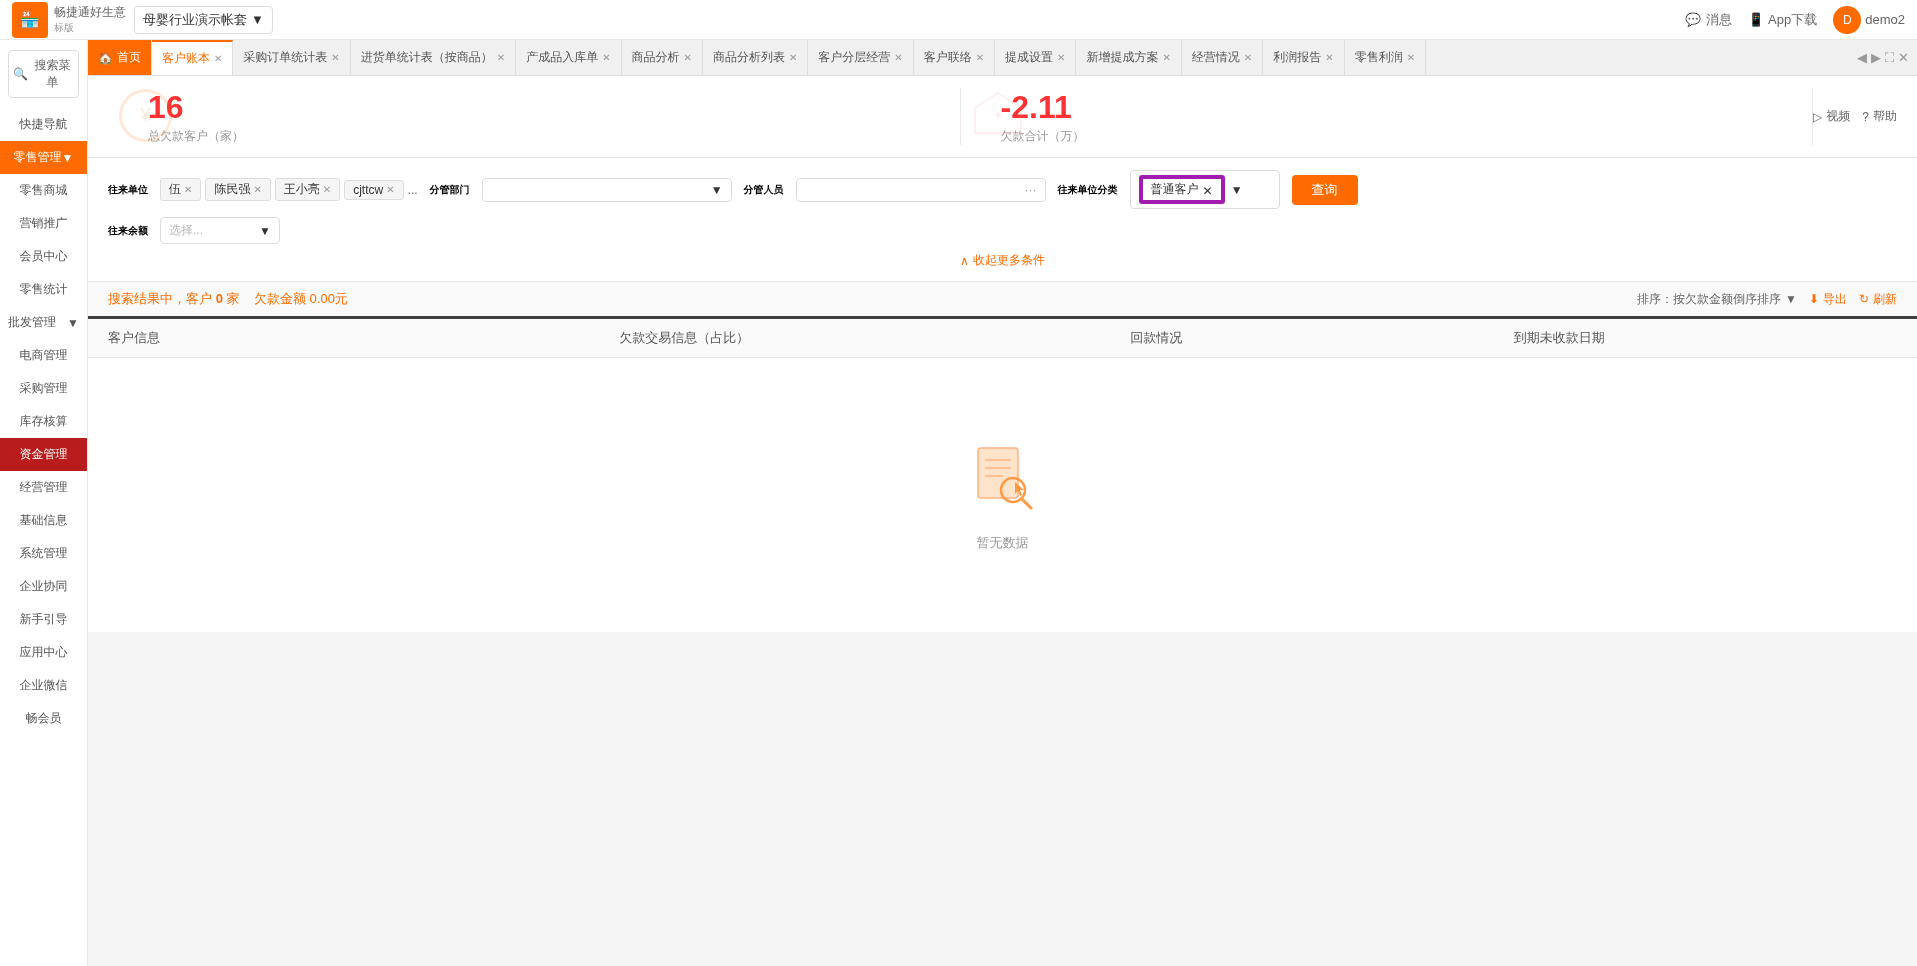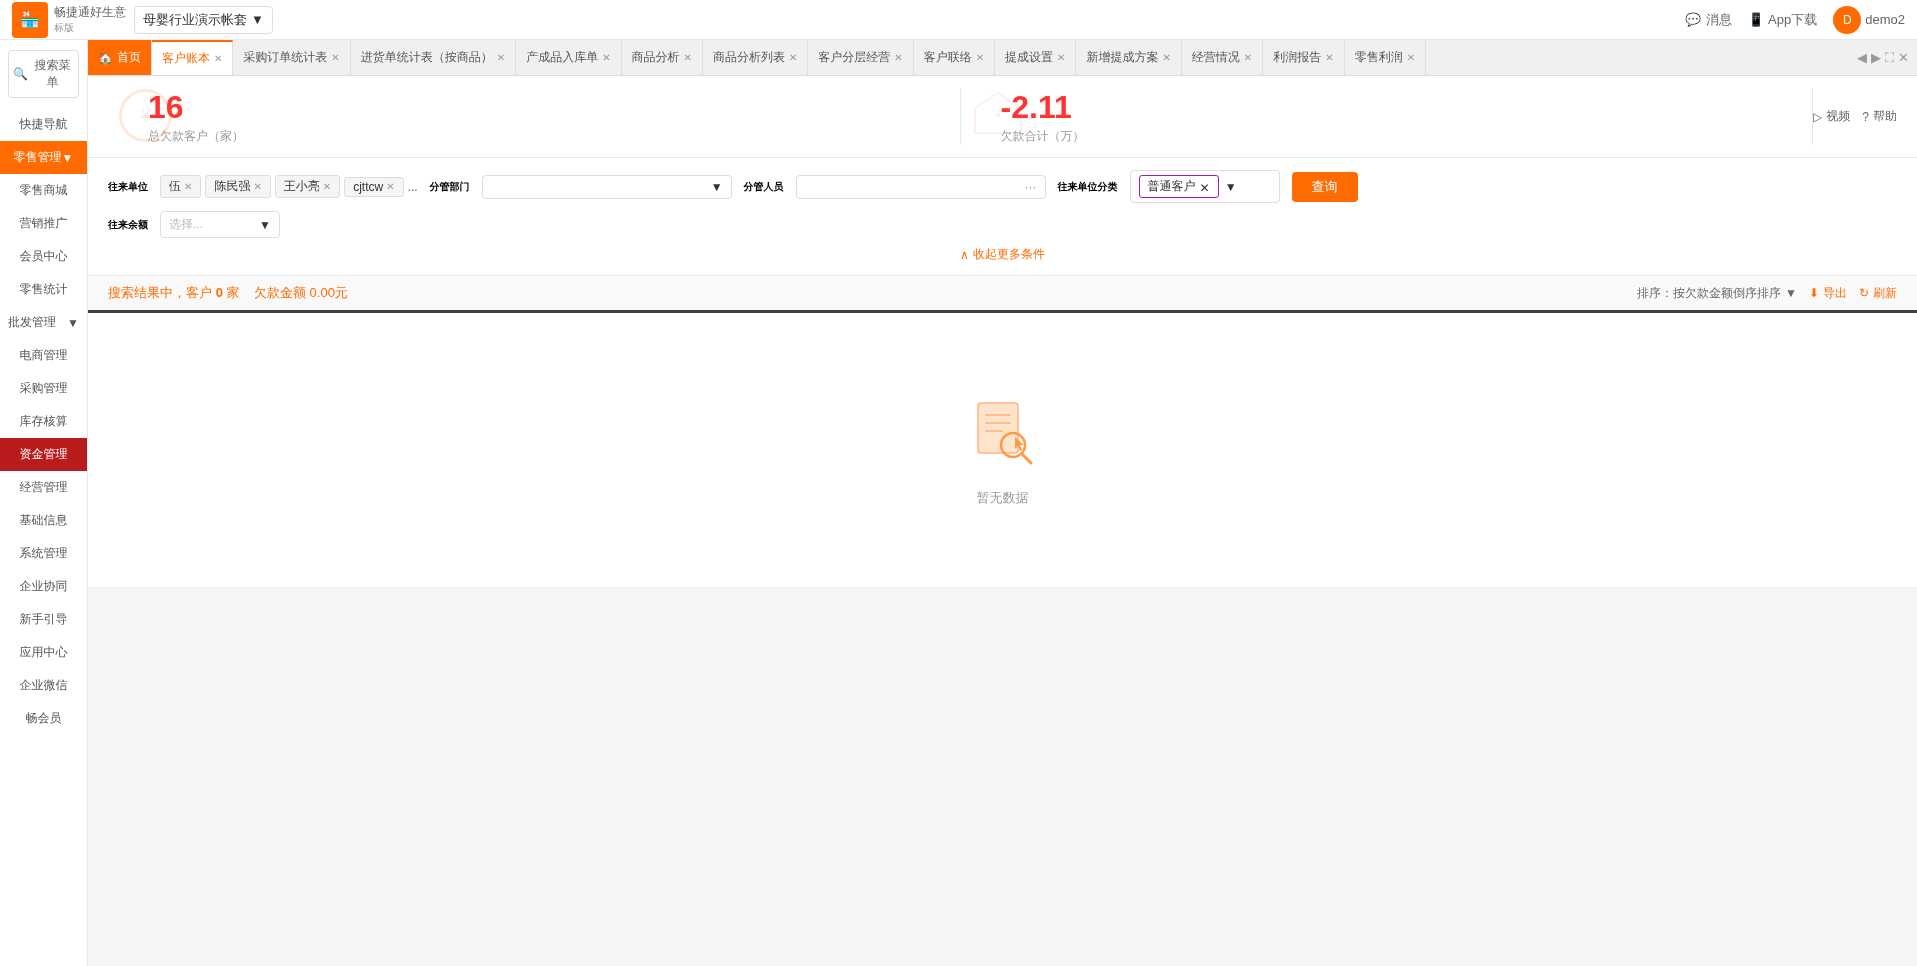--- a/index.html
+++ b/index.html
@@ -81,21 +81,21 @@
 
     
     .empty-state { display: flex; flex-direction: column; align-items: center; justify-content: center; padding: 80px 20px; }
     .empty-icon { width: 80px; height: 80px; margin-bottom: 16px; }
     .empty-text { font-size: 13px; color: #999; }
 
     
     .query-btn { background: #ff6b00; color: white; border: none; padding: 6px 20px; border-radius: 4px; cursor: pointer; font-size: 13px; }
 
     
-    .customer-type-tag { display: flex; align-items: flex-end; gap: 4px; padding: 2px 8px; background: #fff; border: 1px solid #a21caf; border-radius: 3px; font-size: 12px; }
+    .customer-type-tag { display: flex; align-items: flex-end; gap: 4px; padding: 2px 8px; background: #fff; border: 4px solid #a21caf; border-radius: 3px; font-size: 12px; }
   </style>
 </head>
 <body>
 
 <div class="top-bar">
   <div class="top-bar-left">
     <div class="logo-area">
       <div class="logo-icon">🏪</div>
       <div class="logo-text">
         <div>畅捷通好生意</div>
@@ -380,20 +380,26 @@
             <span>导出</span>
           </div>
           <div class="action-btn-small">
             <span>↻</span>
             <span>刷新</span>
           </div>
         </div>
       </div>
 
       <div class="table-container">
+        <div class="table-header">
+          <div class="table-col-header">客户信息</div>
+          <div class="table-col-header">欠款交易信息（占比）</div>
+          <div class="table-col-header">回款情况</div>
+          <div class="table-col-header">到期未收款日期</div>
+        </div>
 
         <div class="empty-state">
           <div class="empty-icon">
             
             <svg width="80" height="80" viewBox="0 0 80 80" xmlns="http://www.w3.org/2000/svg">
 
               <rect x="15" y="10" width="40" height="50" rx="3" fill="#ffe4cc" stroke="#ffb380" stroke-width="1.5"></rect>
               <line x1="22" y1="22" x2="48" y2="22" stroke="#ffb380" stroke-width="1.5"></line>
               <line x1="22" y1="30" x2="48" y2="30" stroke="#ffb380" stroke-width="1.5"></line>
               <line x1="22" y1="38" x2="40" y2="38" stroke="#ffb380" stroke-width="1.5"></line>

